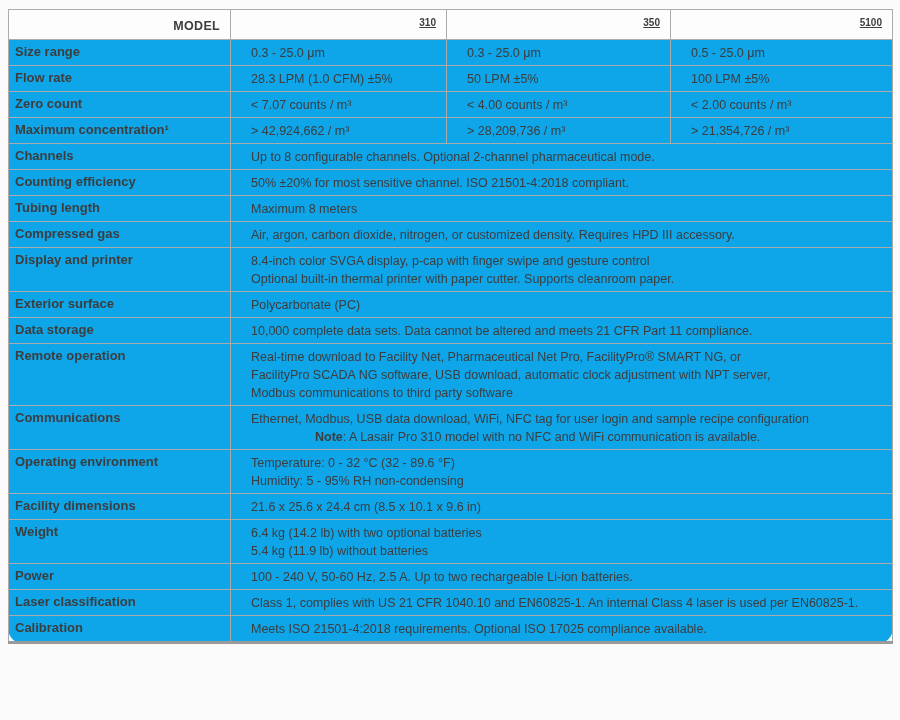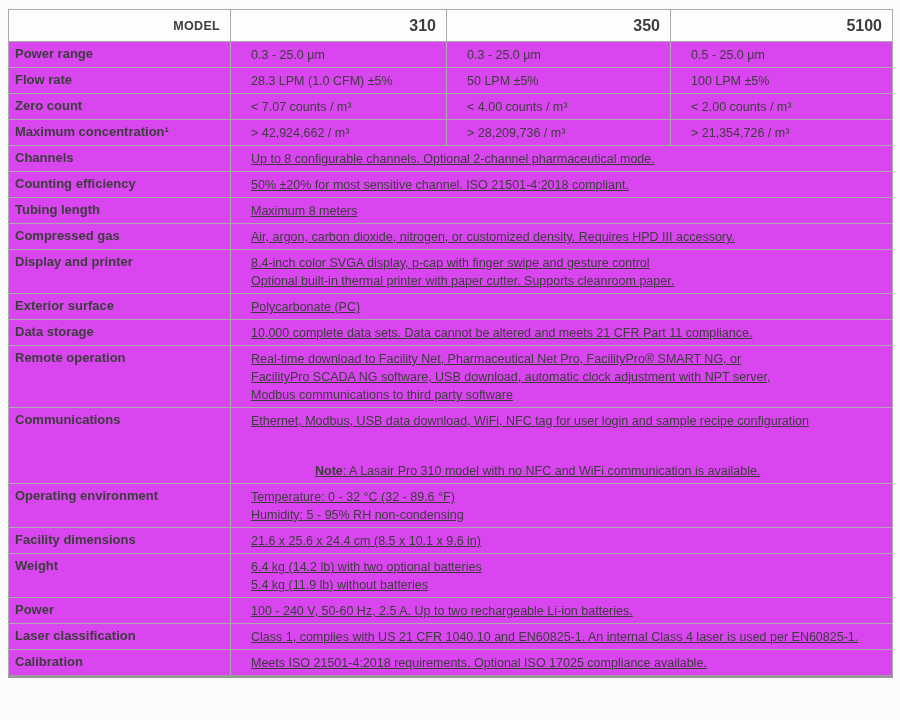--- a/index.html
+++ b/index.html
@@ -9,55 +9,56 @@
     font-family:"Liberation Sans", sans-serif;
     color:#3d3d3d;
     overflow:hidden;
   }
   .page { padding:9px 8px 0 8px; }
 
   table.spec-table {
     border-collapse:collapse;
     table-layout:fixed;
     width:884px;
-    background:#d946ef;
+    background:#0ea5e9;
+    border-radius:16px;
   }
   .spec-table th, .spec-table td {
     border:1px solid #ababab;
     vertical-align:top;
     overflow:hidden;
     white-space:nowrap;
   }
 
   
   thead th {
     text-align:right;
     font-weight:bold;
     padding:7px 10px 6px 6px;
     border-bottom:2px solid #8d8d8d;
     background:#fdfdfd;
   }
   thead th.hl { font-size:12.5px; letter-spacing:.3px; padding-top:9px; }
-  thead th.hm { font-size:16px; }
+  thead th.hm { font-size:10px;text-decoration:underline; }
 
   
   tbody th.lbl {
     text-align:left;
     font-weight:bold;
     font-size:13px;
     padding:4px 4px 3px 6px;
   }
   
   tbody td.val {
     font-size:12.5px;
     padding:4px 6px 3px 20px;
     line-height:18px;
   }
-  .ln { line-height:18px;text-decoration:underline; }
-  .note-line { padding-left:64px;margin-top:32px; }
+  .ln { line-height:18px; }
+  .note-line { padding-left:64px; }
   .bold { font-weight:bold; }
 
   
   tbody tr:last-child th, tbody tr:last-child td {
     border-bottom:3px solid #9a9a9a;
     margin-left:44px;
   }
 </style>
 </head>
 <body>
@@ -73,21 +74,21 @@
     <thead>
       <tr>
         <th class="hl">MODEL</th>
         <th class="hm">310</th>
         <th class="hm">350</th>
         <th class="hm">5100</th>
       </tr>
     </thead>
     <tbody>
       <tr>
-        <th class="lbl">Power range</th>
+        <th class="lbl">Size range</th>
         <td class="val">0.3 - 25.0 μm</td>
         <td class="val">0.3 - 25.0 μm</td>
         <td class="val">0.5 - 25.0 μm</td>
       </tr>
       <tr>
         <th class="lbl">Flow rate</th>
         <td class="val">28.3 LPM (1.0 CFM) ±5%</td>
         <td class="val">50 LPM ±5%</td>
         <td class="val">100 LPM ±5%</td>
       </tr>

